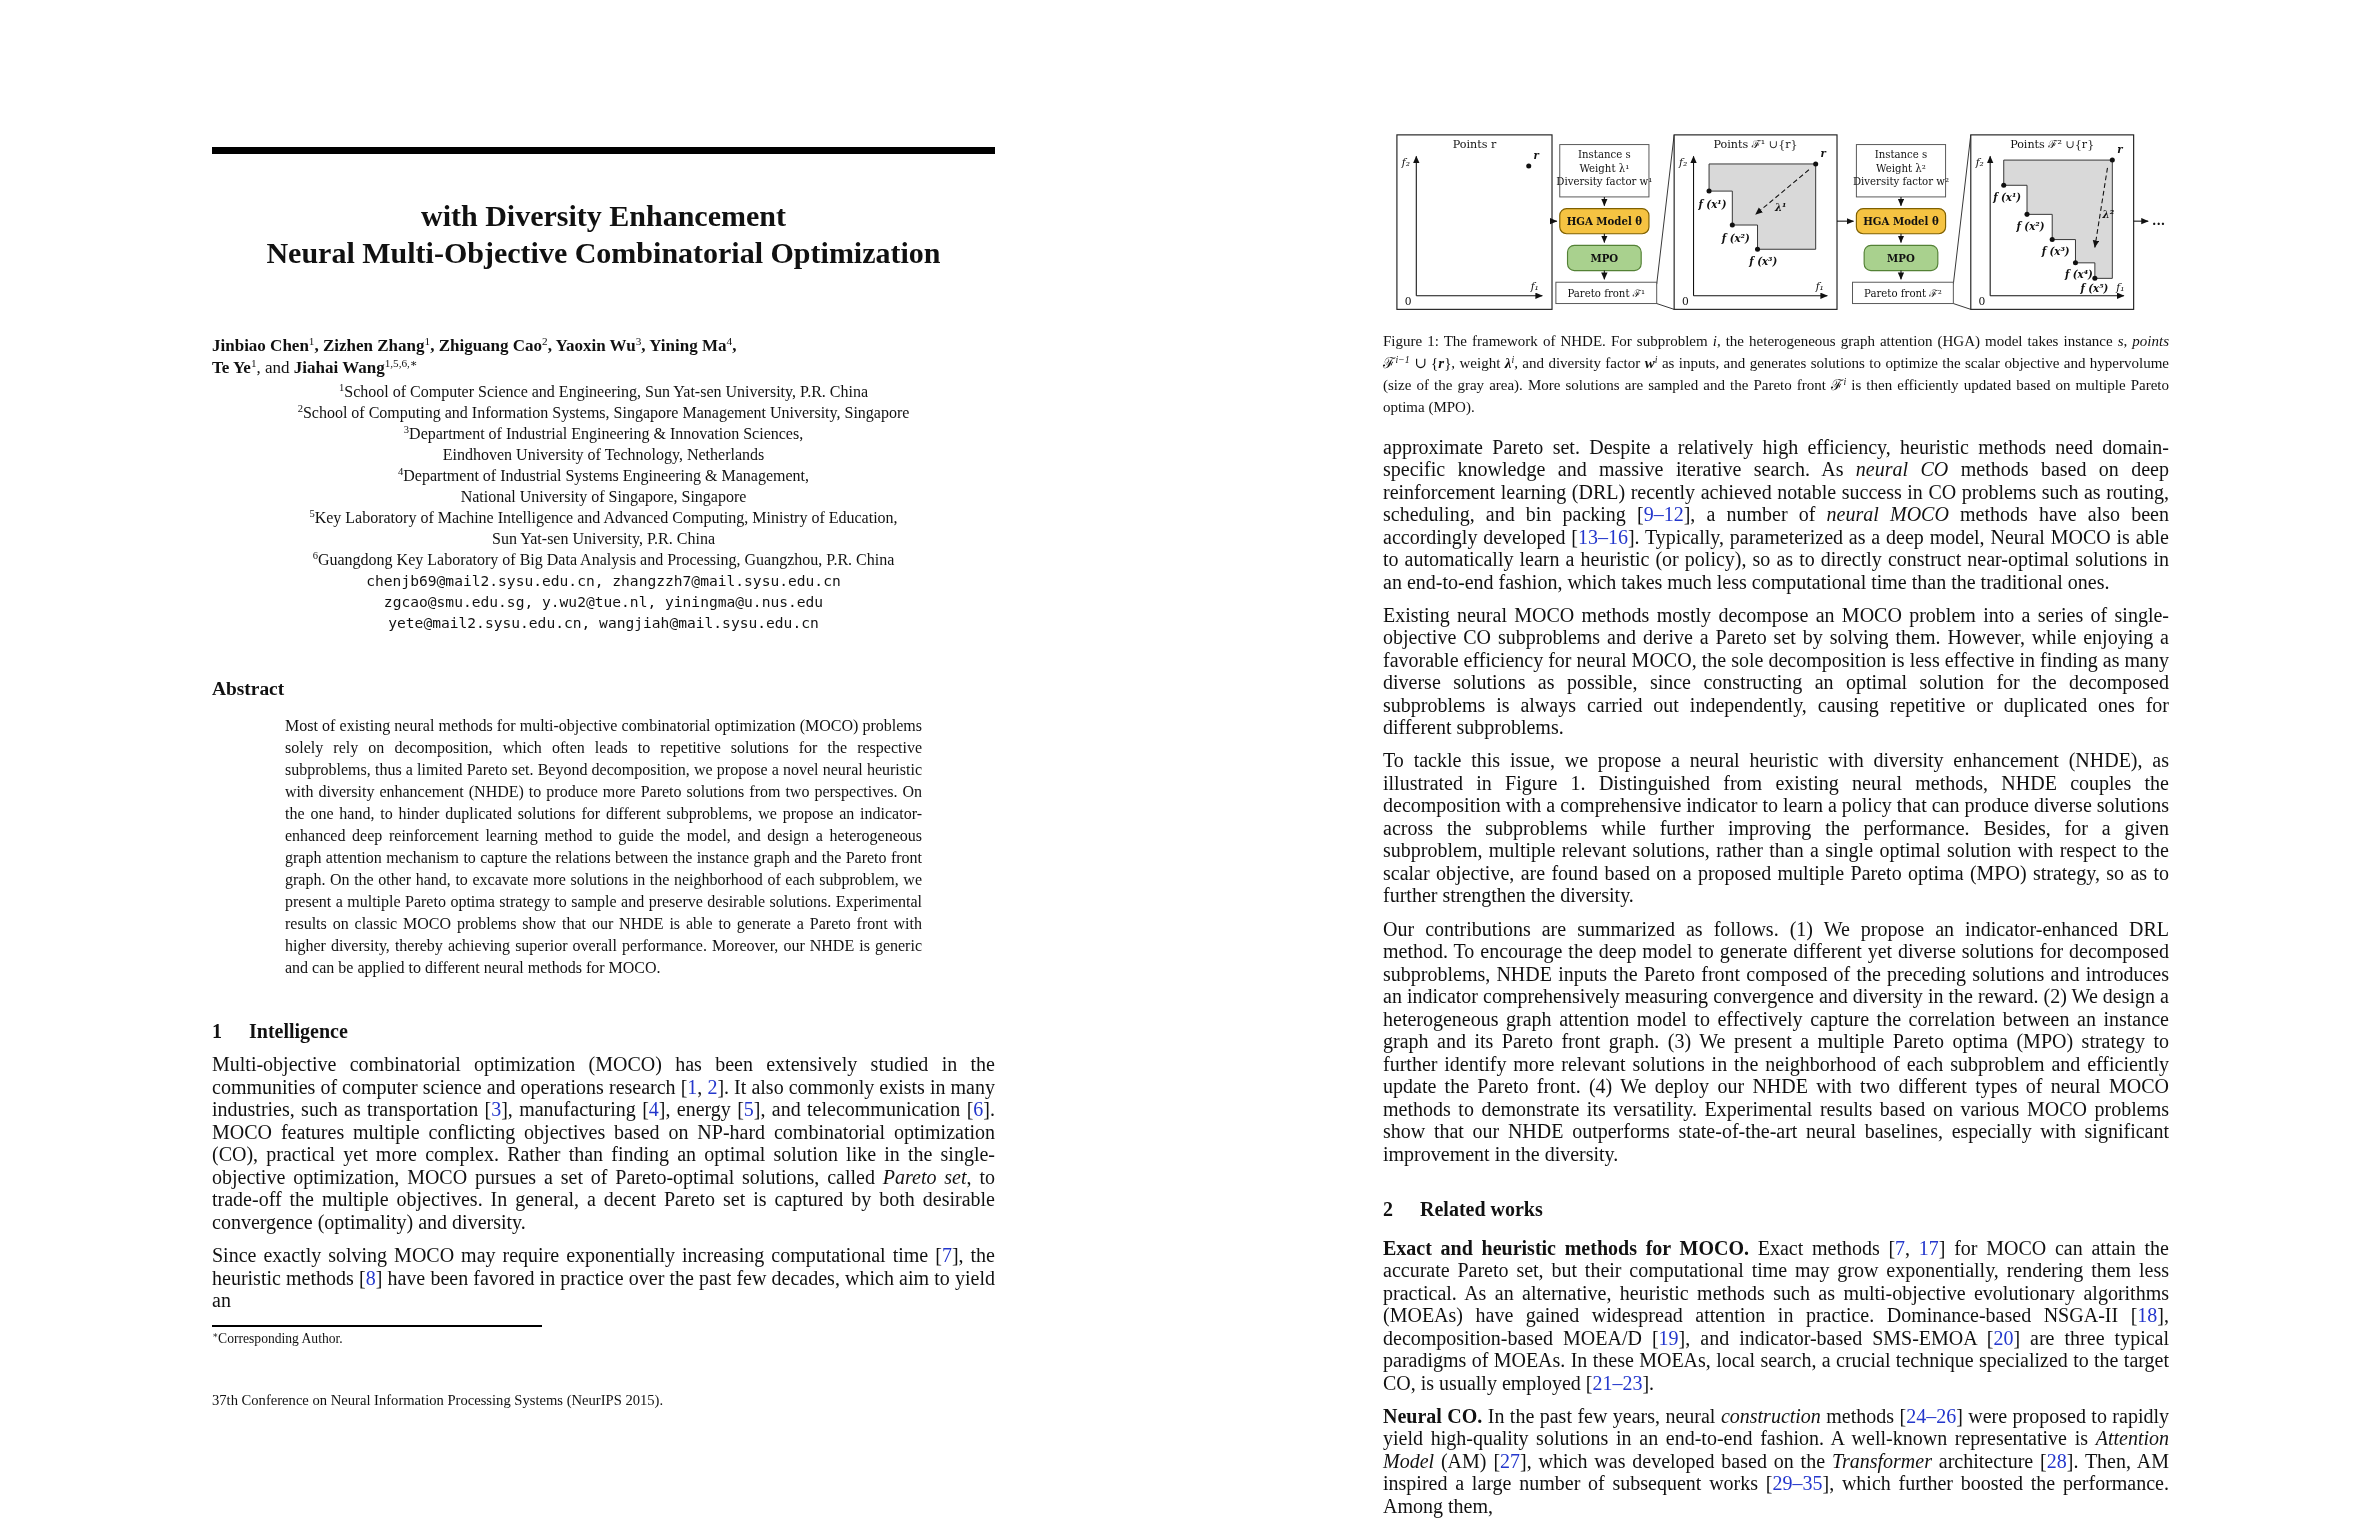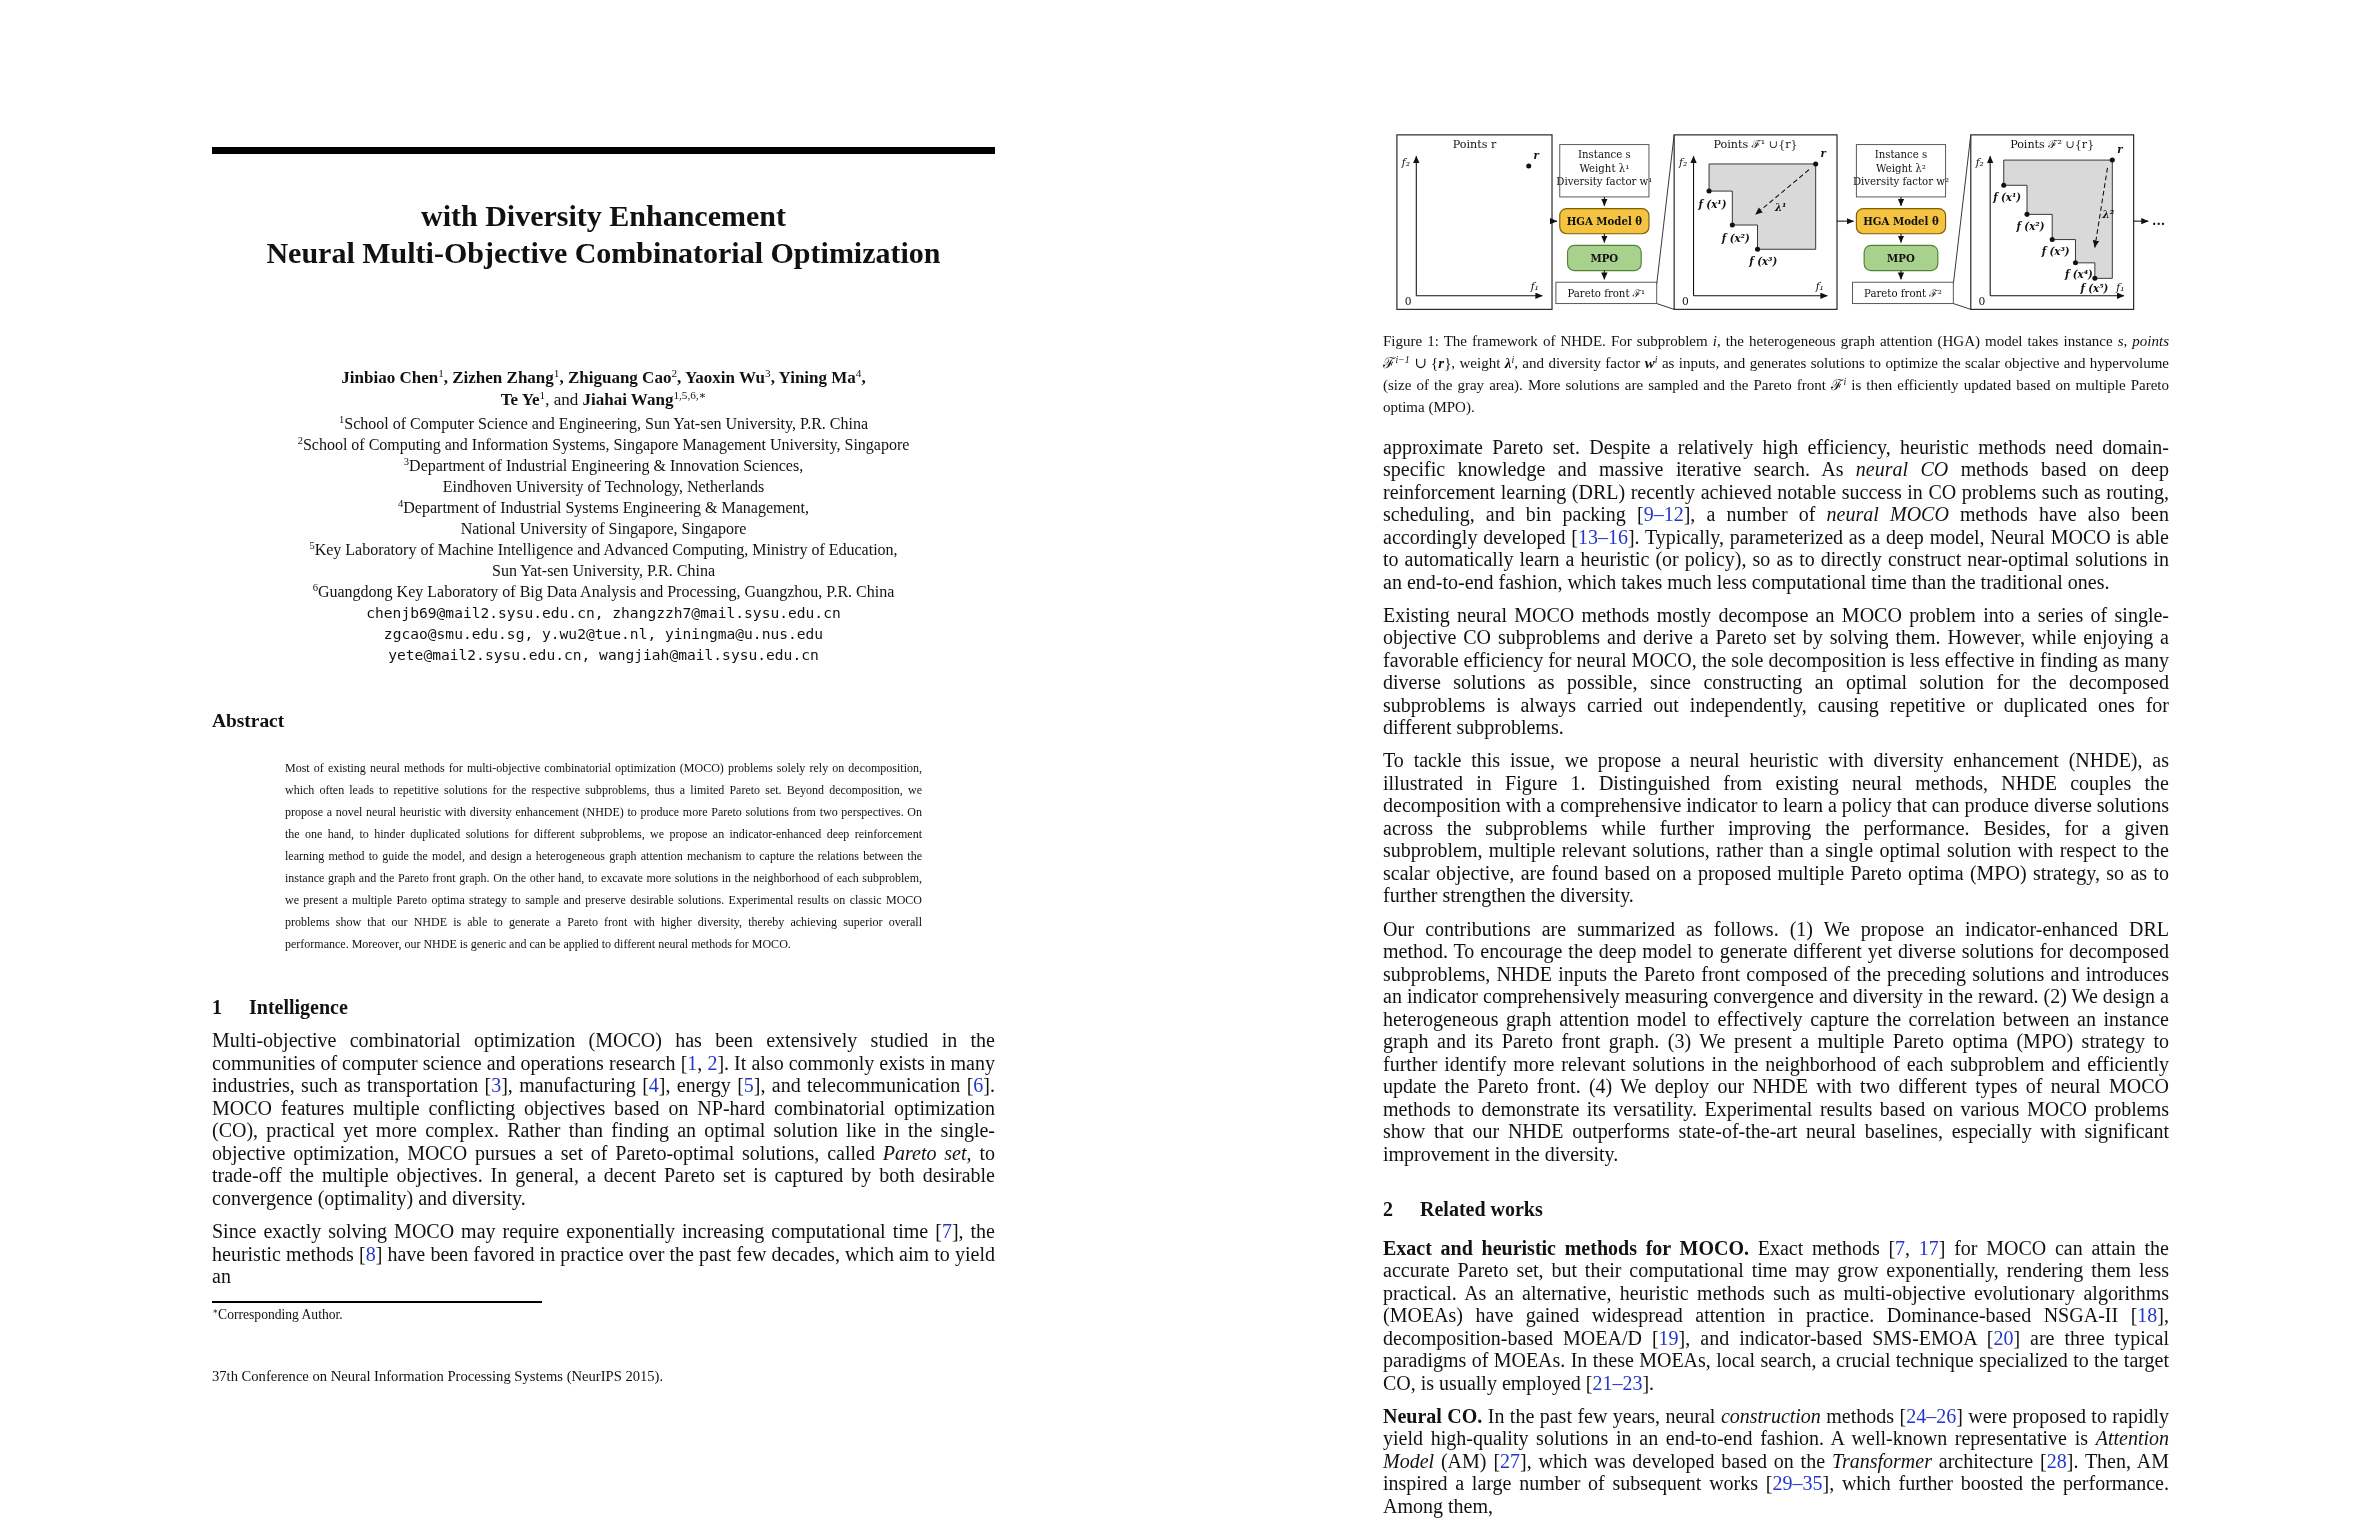--- a/index.html
+++ b/index.html
@@ -4,27 +4,27 @@
 <style>
   html,body{margin:0;padding:0;background:#ffffff;}
   #canvas{position:relative;width:2375px;height:1537px;background:#ffffff;overflow:hidden;
           font-family:"Liberation Serif","DejaVu Serif",serif;color:#111;}
   .col{position:absolute;}
   #col-left{left:212px;top:147px;width:783px;}
   #col-right{left:1383px;top:131px;width:786px;}
 
   .toprule{height:6.8px;background:var(--rule,#000);margin-bottom:43px;}
   .title{font-size:30px;font-weight:bold;text-align:center;line-height:37px;}
-  .authors{margin-top:96px;text-align:center;font-size:17px;line-height:22px;}
+  .authors{margin-top:64px;font-size:17px;line-height:22px;}
   .affils{margin-top:1.9px;text-align:center;font-size:16px;line-height:21px;}
   .emails{text-align:center;font-family:"DejaVu Sans Mono","Liberation Mono",monospace;
           font-size:14.6px;line-height:21px;}
   .rl{white-space:nowrap;}
   .abs-head{margin-top:45px;font-size:19.4px;font-weight:bold;}
-  .abs-body{width:637px;margin:25px auto 0 auto;text-align:justify;font-size:12px;line-height:22px;}
+  .abs-body{width:637px;margin:15px auto 0 auto;text-align:justify;font-size:16px;line-height:22px;}
   .sec-head{margin-top:41px;font-size:20px;font-weight:bold;}
   .sec-head .num{display:inline-block;width:37px;}
   .para{margin-top:10.7px;text-align:justify;font-size:20px;line-height:22.5px;}
   .fnrule{width:330px;height:1.9px;background:#000;margin-top:13.6px;}
   .footnote{font-size:13.6px;margin-top:3.9px;}
   .footer{font-size:14.6px;margin-top:45px;}
   .pagenum{text-align:center;font-size:16px;margin-top:23px;}
 
   .it{font-style:italic;}
   .bd{font-weight:bold;}

